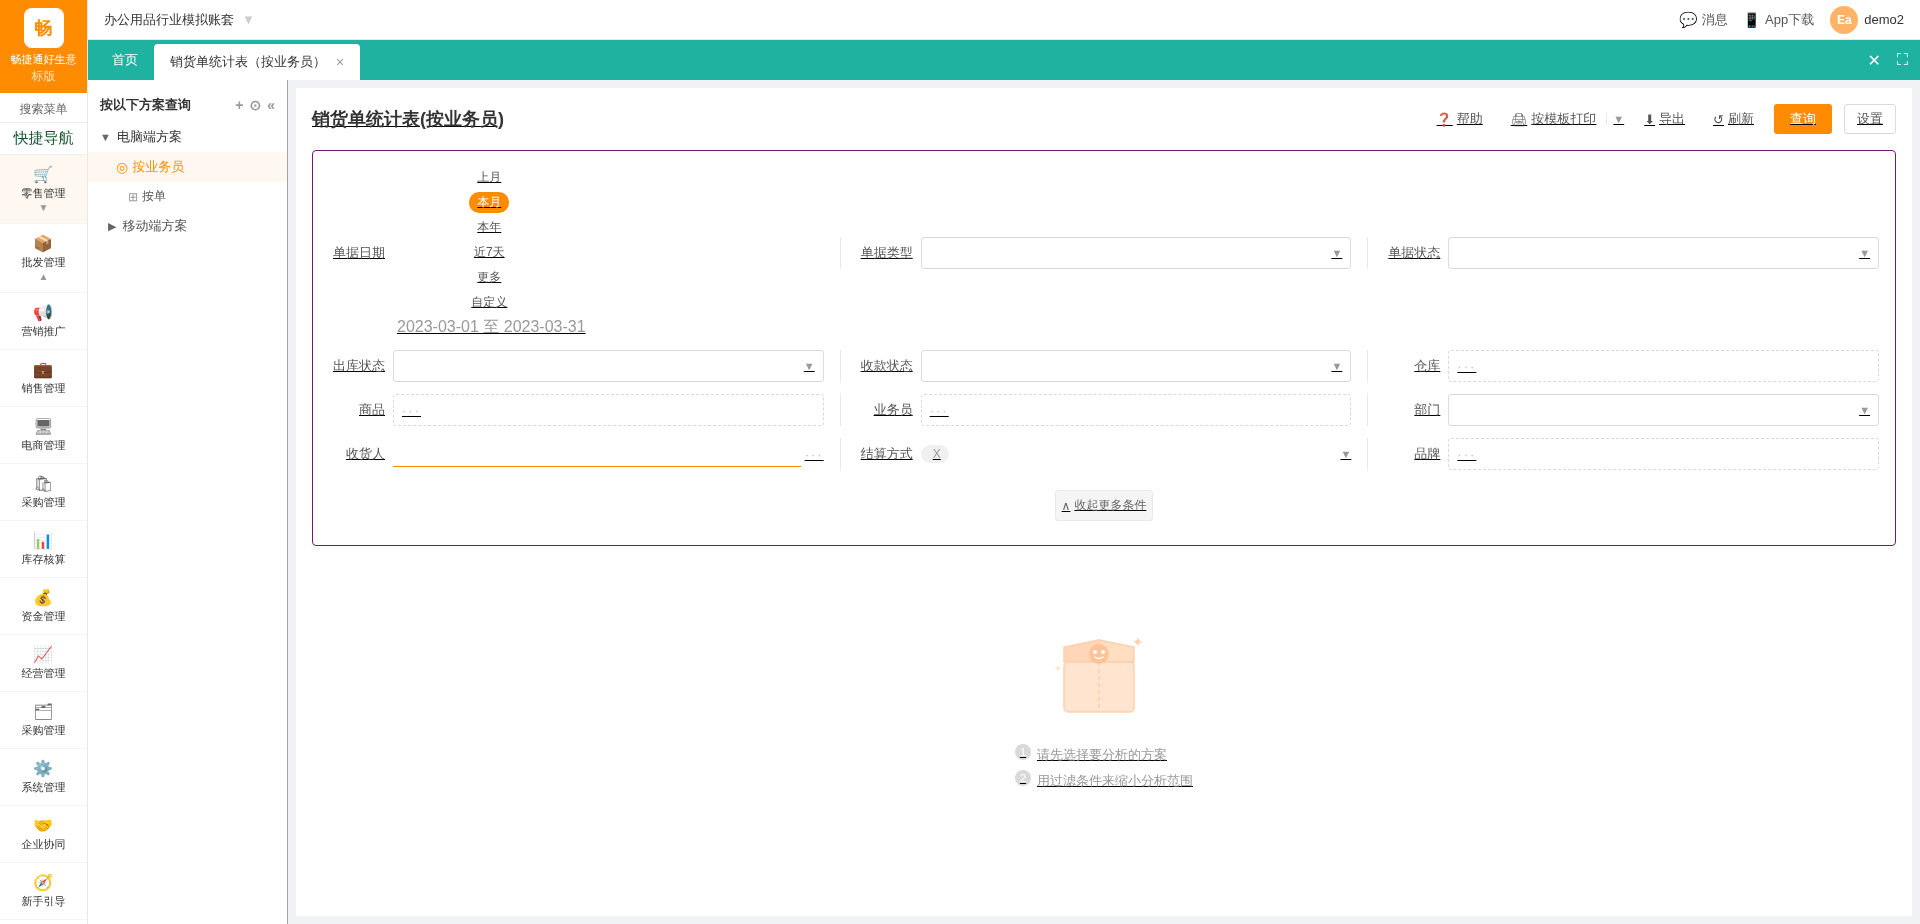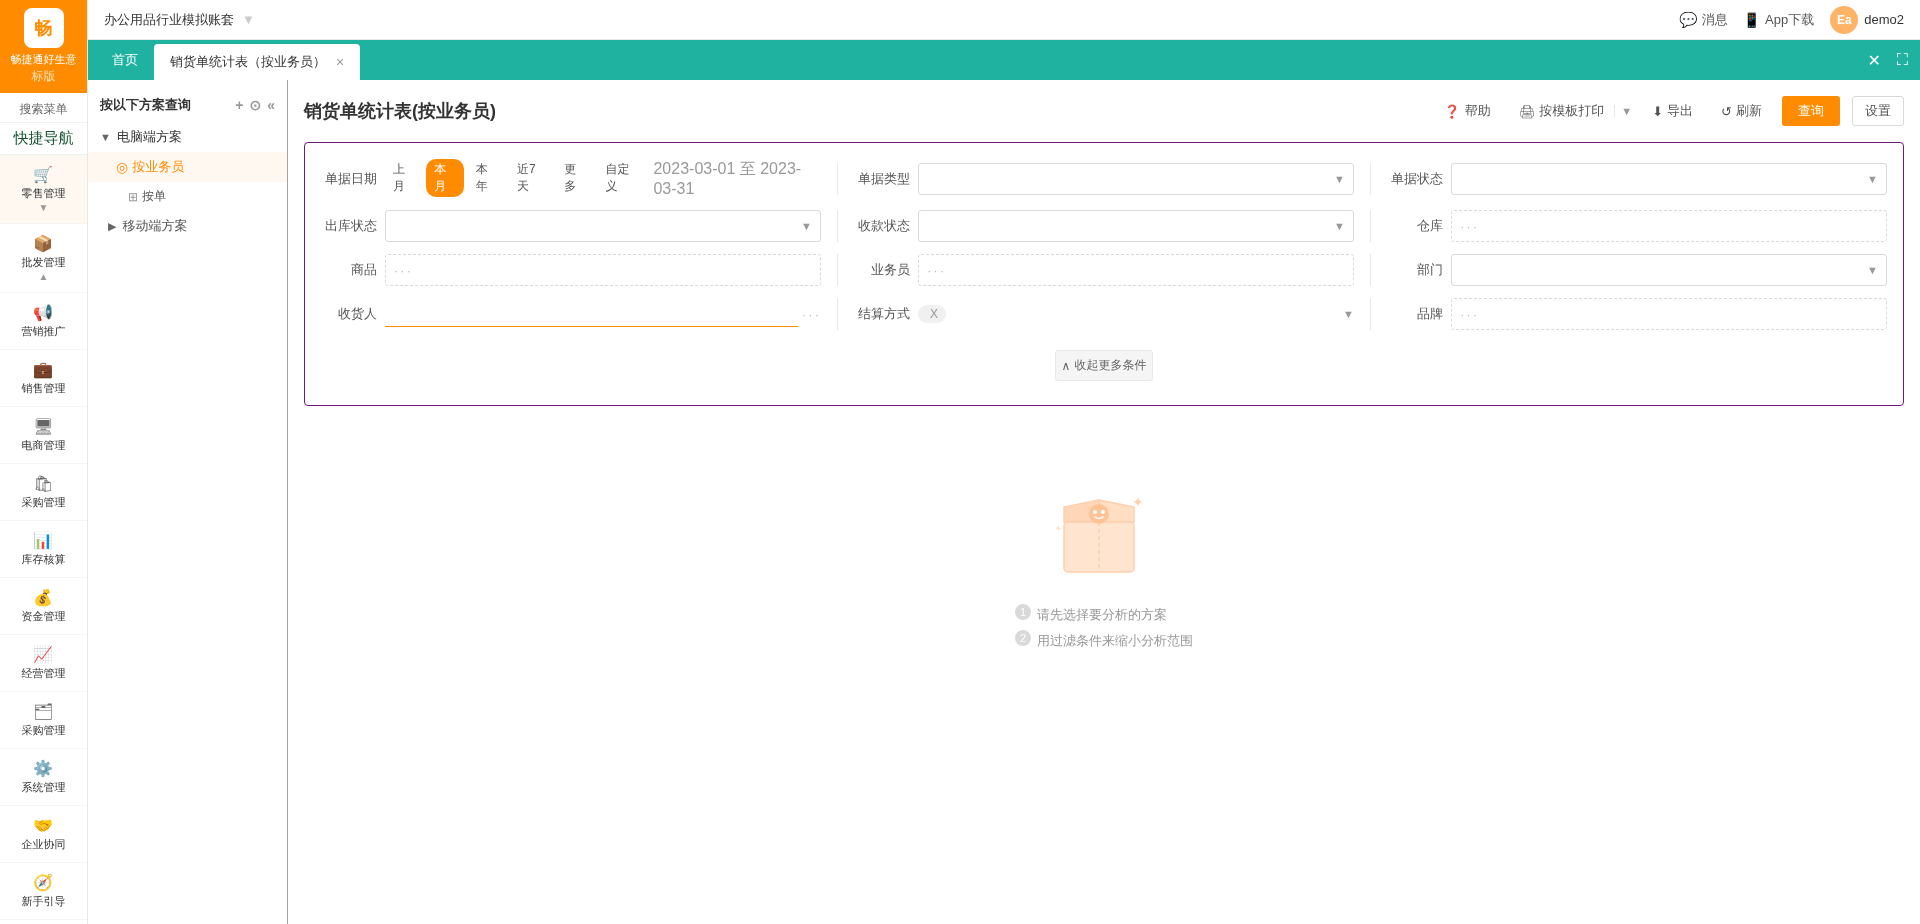--- a/index.html
+++ b/index.html
@@ -57,36 +57,36 @@
     .schema-group-header { display: flex; align-items: center; padding: 6px 12px; font-size: 13px; color: #333; cursor: pointer; }
     .schema-group-arrow { margin-right: 6px; color: #666; font-size: 11px; }
     .schema-item { display: flex; align-items: center; padding: 6px 12px 6px 28px; font-size: 13px; color: #555; cursor: pointer; }
     .schema-item.active { color: #ff8c00; background: #fff8f0; }
     .schema-item .item-icon { margin-right: 4px; font-size: 14px; color: #ff8c00; }
     .schema-sub-item { display: flex; align-items: center; padding: 6px 12px 6px 40px; font-size: 12px; color: #555; cursor: pointer; }
     .schema-subgroup-header { display: flex; align-items: center; padding: 6px 12px 6px 20px; font-size: 13px; color: #555; cursor: pointer; }
     .schema-subgroup-arrow { margin-right: 6px; color: #666; font-size: 11px; }
 
     
-    .right-panel { flex: 1; padding: 16px; overflow-y: auto; background: #fff; margin: 0; }
+    .right-panel { flex: 1; padding: 16px; overflow-y: auto; background: #fff; margin: 8px; text-decoration: underline; }
     .page-title-bar { display: flex; align-items: center; justify-content: space-between; margin-bottom: 16px; }
     .page-title { font-size: 18px; font-weight: bold; color: #333; }
     .page-actions { display: flex; align-items: center; gap: 12px; }
     .page-action-btn { display: flex; align-items: center; gap: 4px; font-size: 13px; color: #555; cursor: pointer; padding: 4px 8px; border-radius: 3px; }
     .page-action-btn.primary { background: #ff8c00; color: #fff; border: none; padding: 6px 16px; border-radius: 3px; font-size: 13px; cursor: pointer; }
     .page-action-btn.secondary { background: #fff; color: #555; border: 1px solid #d9d9d9; padding: 5px 12px; border-radius: 3px; font-size: 13px; cursor: pointer; }
 
     
     .filter-form { background: #fff; border: 1px solid #701a75; border-radius: 4px; padding: 16px; margin-bottom: 16px; }
     .filter-row { display: flex; align-items: center; margin-bottom: 12px; gap: 0; }
     .filter-row:last-child { margin-bottom: 0; }
     .filter-item { display: flex; align-items: center; flex: 1; }
     .filter-label { font-size: 13px; color: #555; white-space: nowrap; margin-right: 8px; min-width: 56px; text-align: right; }
     .filter-control { flex: 1; display: flex; align-items: center; }
-    .date-filter { display: flex; align-items: flex-start; gap: 4px; }
+    .date-filter { display: flex; align-items: center; gap: 4px; flex-direction: column; }
     .date-btn { padding: 2px 8px; font-size: 12px; color: #555; cursor: pointer; border-radius: 3px; }
     .date-btn.active { background: #ff8c00; color: #fff; border-radius: 10px; padding: 2px 8px; }
     .date-range { font-size: 16px; color: #999; margin-left: 4px; }
     .filter-select { flex: 1; border: 1px solid #d9d9d9; border-radius: 3px; padding: 5px 8px; font-size: 13px; color: #333; background: #fff; cursor: pointer; display: flex; align-items: center; justify-content: space-between; min-height: 32px; }
     .filter-select.dotted { border-style: dashed; }
     .filter-select .placeholder { color: #bbb; }
     .filter-select .arrow { color: #999; font-size: 11px; }
     .filter-select .dots { color: #bbb; letter-spacing: 2px; }
     .filter-input { flex: 1; border: none; border-bottom: 1px solid #ff8c00; padding: 5px 0; font-size: 13px; color: #333; background: transparent; outline: none; }
     .filter-tag { display: inline-flex; align-items: center; background: #f0f0f0; border-radius: 10px; padding: 2px 8px; font-size: 12px; color: #333; gap: 4px; }

